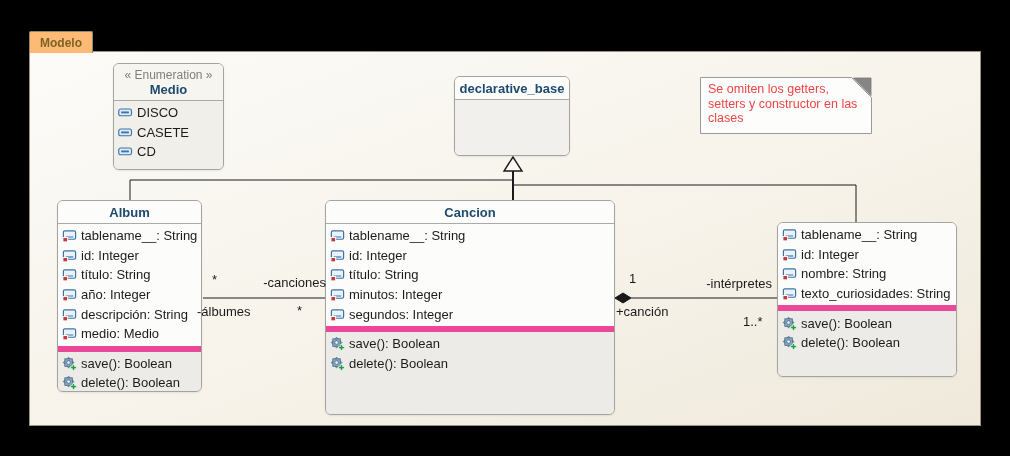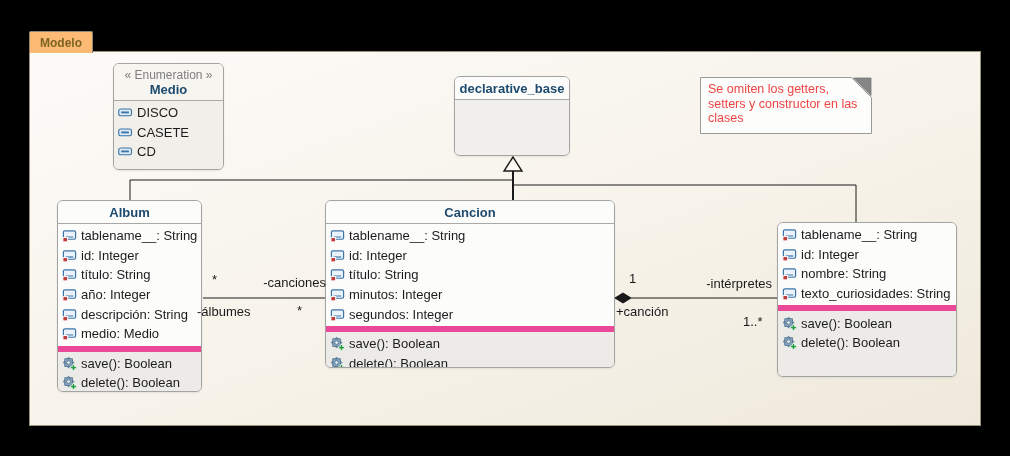--- a/index.html
+++ b/index.html
@@ -24,21 +24,21 @@
           box-shadow:0 1px 2px rgba(0,0,0,0.08);}
   .umlbox .title{flex:0 0 auto;text-align:center;font-weight:bold;font-size:13px;color:#1d4a6e;
           padding:4px 2px 3px;border-bottom:1px solid #a9a9a7;background:#fcfcfb;}
   ul.members{margin:0;padding:2px 4px;list-style:none;}
   ul.members li{display:flex;align-items:center;height:19.6px;gap:4px;font-size:13px;
           color:#1c1c1c;white-space:nowrap;}
   ul.members svg.mi{width:15px;height:15px;flex:0 0 auto;}
   .attrs{flex:0 0 auto;background:#fcfcfb;}
   .methods{flex:1 1 auto;background:#ecebe8;border-top:6px solid #ec4899;}
   #box-album{left:57px;top:200px;width:145px;height:192px;}
-  #box-cancion{left:325px;top:200px;width:290px;height:168px;}
+  #box-cancion{left:325px;top:200px;width:290px;height:215px;}
   #box-interprete{left:777px;top:222px;width:180px;height:155px;}
   #box-base{left:454px;top:76px;width:116px;height:80px;}
   #box-base .emptybody{flex:1;background:#f2f0ec;}
 
   
   #box-medio{left:113px;top:63px;width:111px;height:107px;}
   .enum-header{flex:0 0 auto;padding:4px 2px 3px;border-bottom:1px solid #a9a9a7;background:#f7f5f0;}
   .stereotype{font-size:12px;color:#7f7f7f;text-align:center;}
   .enum-name{font-size:13px;font-weight:bold;color:#1d4a6e;text-align:center;}
   .enum-body{flex:1;background:#f1efe9;}

